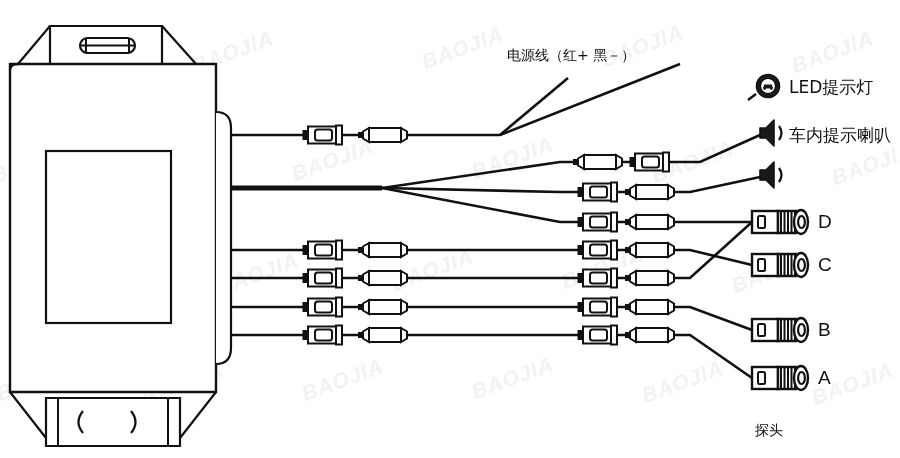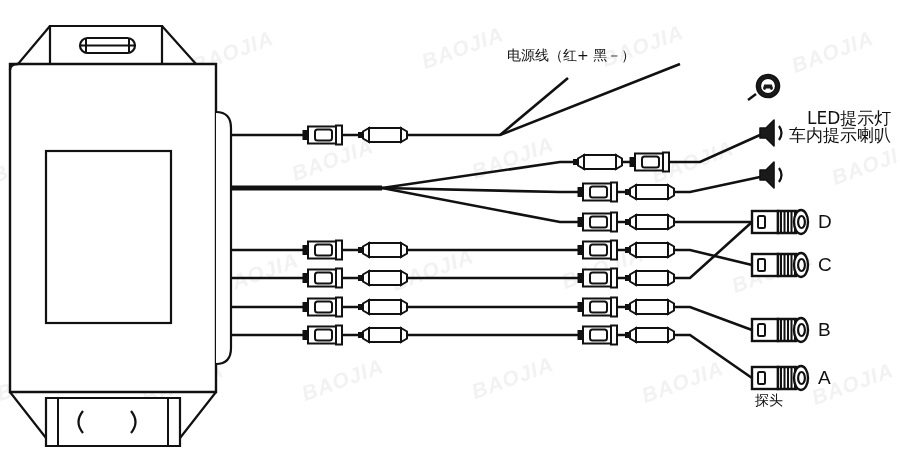--- a/index.html
+++ b/index.html
@@ -215,28 +215,28 @@
     <g>
       <use href="#sensor-head" x="752" y="330"></use>
     </g>
     <g>
       <use href="#sensor-head" x="752" y="378"></use>
     </g>
   </svg>
 
   <div class="lbl lbl-cn-big" style="left:507px; top:47px;">电源线（红+ 黑－）</div>
 
-  <div class="lbl lbl-cn" style="left:807px; top:76px;margin-top:31px;">LED提示灯</div>
+  <div class="lbl lbl-cn" style="left:789px; top:76px;">LED提示灯</div>
 
   <div class="lbl lbl-cn" style="left:789px; top:124px;">车内提示喇叭</div>
 
 
   <div class="lbl lbl-alpha" style="left:818px; top:211px;">D</div>
 
   <div class="lbl lbl-alpha" style="left:818px; top:254px;">C</div>
 
   <div class="lbl lbl-alpha" style="left:818px; top:319px;">B</div>
 
   <div class="lbl lbl-alpha" style="left:818px; top:367px;">A</div>
 
-  <div class="lbl lbl-cn-big" style="left:755px; top:392px;">探头</div>
+  <div class="lbl lbl-cn-big" style="left:755px; top:422px;">探头</div>
 
 </div>
 
 </body></html>

